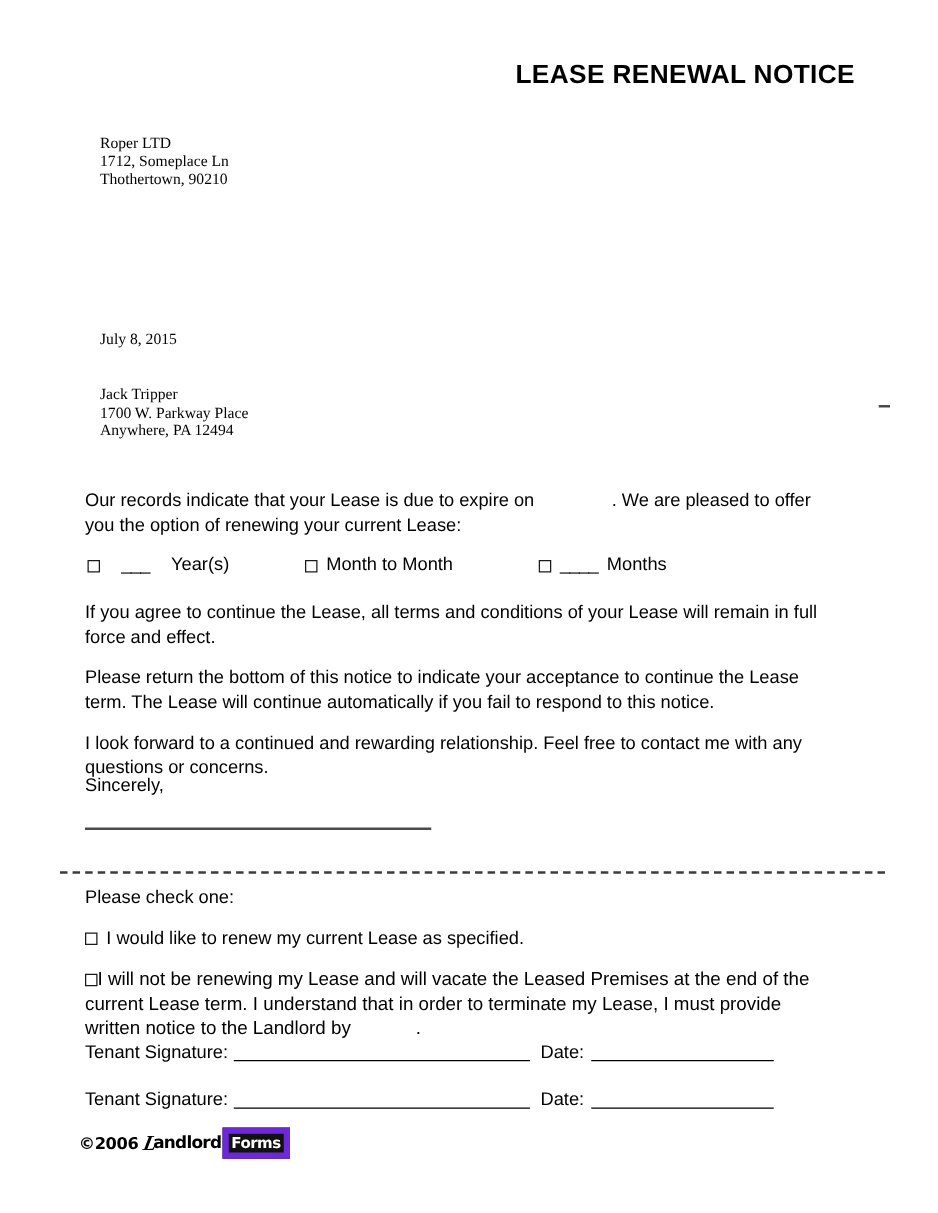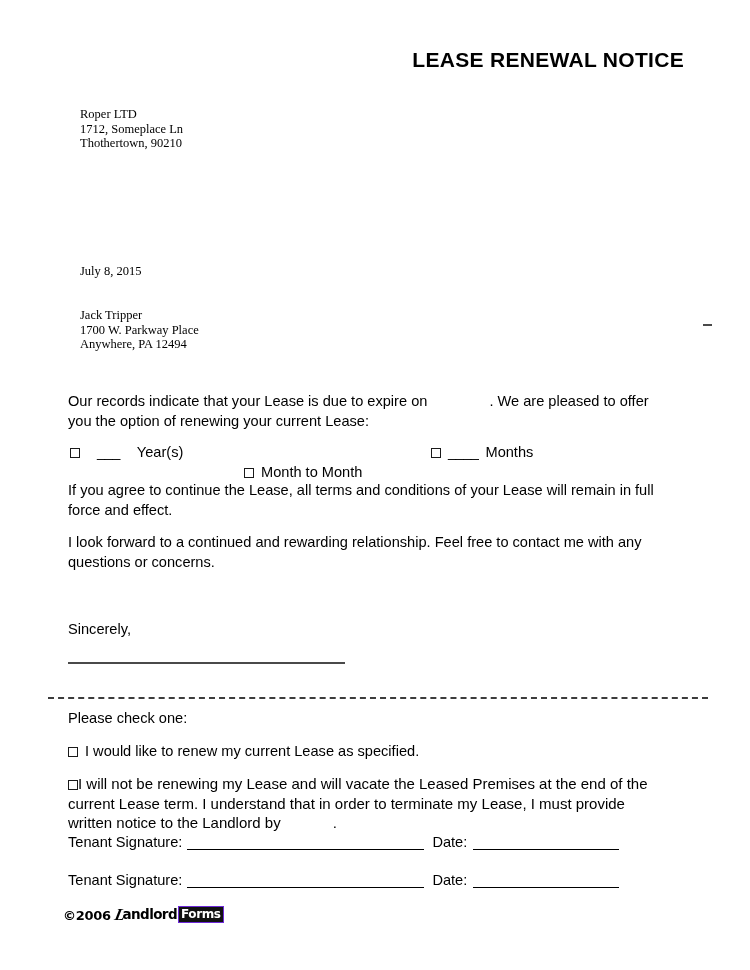--- a/index.html
+++ b/index.html
@@ -86,21 +86,21 @@
   }
   .option {
     position: absolute;
     top: 0;
     white-space: nowrap;
     display: flex;
     align-items: center;
     gap: 7px;
   }
   .opt-1 { left: 2px; gap: 17px; }
-  .opt-2 { left: 176px; margin-top: 20px; }
+  .opt-2 { left: 176px; }
   .opt-3 { left: 363px; }
 
   .chk {
     display: inline-block;
     width: 8px;
     height: 8px;
     border: 1px solid #1a1a1a;
     background: #ffffff;
     flex: 0 0 auto;
     position: relative;
@@ -214,21 +214,21 @@
   .logo-badge {
     font-family: "DejaVu Sans", sans-serif;
     font-weight: bold;
     font-size: 12px;
     letter-spacing: -0.4px;
     color: #ffffff;
     background: #111111;
     padding: 1px 2px 2px 2px;
     margin-left: 1px;
     line-height: 1;
-    border: 1px solid #6d28d9;
+    border: 5px solid #6d28d9;
   }
 </style>
 </head>
 <body>
 
 <div class="page">
 
   <div class="doc-title">LEASE RENEWAL NOTICE</div>
 
   <div class="serif-block sender-block">
@@ -262,20 +262,21 @@
         <span>Month to Month</span>
       </div>
       <div class="option opt-3">
         <span class="chk"></span>
         <span class="ul-short">____</span>
         <span>Months</span>
       </div>
     </div>
 
     <p class="para">If you agree to continue the Lease, all terms and conditions of your Lease will remain in full force and effect.</p>
+    <p class="para">Please return the bottom of this notice to indicate your acceptance to continue the Lease term. The Lease will continue automatically if you fail to respond to this notice.</p>
     <p class="para">I look forward to a continued and rewarding relationship. Feel free to contact me with any questions or concerns.</p>
   </div>
 
   <div class="sincerely">Sincerely,</div>
   <div class="sig-rule"></div>
 
   <div class="tear-line"></div>
 
   <div class="tearoff">
     <div class="check-line">Please check one:</div>

